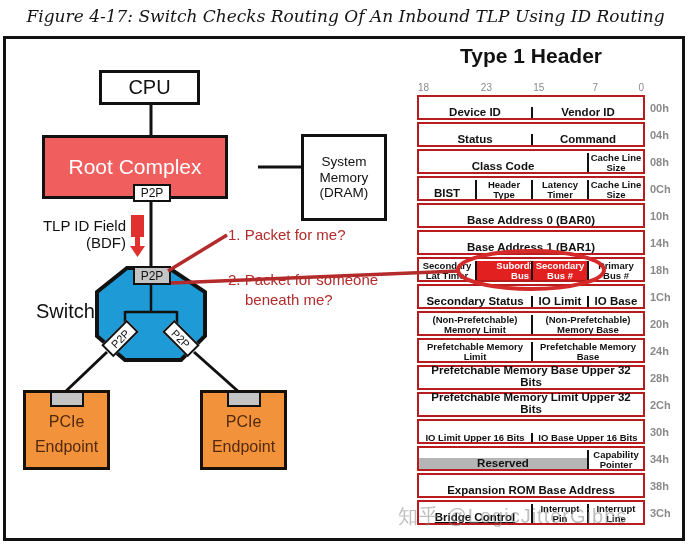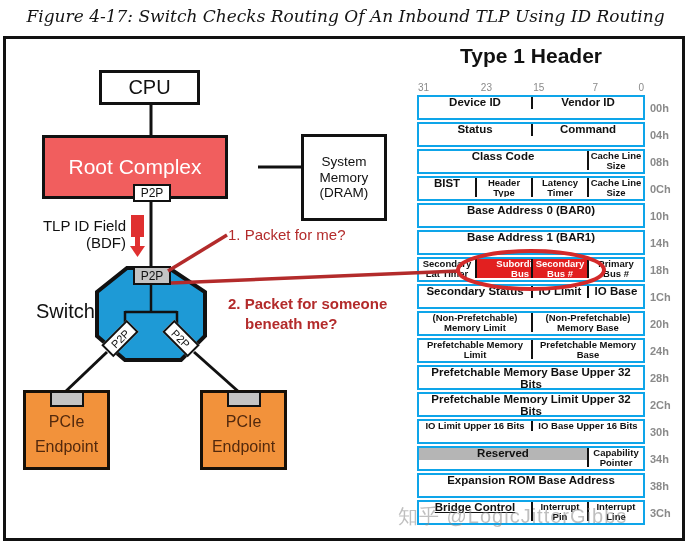--- a/index.html
+++ b/index.html
@@ -35,33 +35,33 @@
   .endpoint{border:3px solid #161008;background:var(--ep-fill,#f2923b);z-index:2;
     display:flex;flex-direction:column;align-items:center;justify-content:center;
     gap:7px;padding-top:8px;color:#53290d;font-size:16px;}
   #endpoint-left{left:23px;top:390px;width:87px;height:80px;}
   #endpoint-right{left:200px;top:390px;width:87px;height:80px;}
   .ep-tab{position:absolute;top:-2px;width:34px;height:16px;background:#c4c4c4;border:2px solid #111;
     left:50%;transform:translateX(-50%);box-sizing:border-box;}
 
   .ann{color:var(--ann-red,#b32b2b);font-size:15px;z-index:7;line-height:1.3;}
   #annotation-1{left:228px;top:225px;}
-  #annotation-2{left:228px;top:294px;font-weight:bold;}
+  #annotation-2{left:228px;top:270px;}
   #annotation-2 .l2{margin-left:17px;}
 
   
   #header-title{left:417px;top:44px;width:228px;text-align:center;font-size:21px;font-weight:bold;z-index:2;}
   #bit-labels{left:417px;top:82px;width:228px;height:11px;font-size:10px;color:#8a8a8a;z-index:2;}
   #bit-labels span{position:absolute;top:0;}
   #bit-labels .b31{left:1px;} #bit-labels .b23{left:28%;} #bit-labels .b15{left:51%;}
   #bit-labels .b7{left:77%;}  #bit-labels .b0{right:1px;}
 
   #header-rows{left:417px;top:95px;width:228px;z-index:2;}
-  .hrow{position:relative;height:25px;margin-bottom:2px;border:2px solid #0ea5e9;background:#fff;
-        display:flex;align-items:flex-start;box-sizing:border-box;}
+  .hrow{position:relative;height:25px;margin-bottom:2px;border:2px solid #b91c1c;background:#fff;
+        display:flex;align-items:flex-end;box-sizing:border-box;}
   .hcell{display:flex;align-items:center;justify-content:center;text-align:center;
          font-weight:bold;font-size:11.5px;line-height:1.0;box-sizing:border-box;padding:0 1px;overflow:hidden;}
   .hcell + .hcell{border-left:2px solid #111;}
   .hcell.small{font-size:9.5px;}
   .hcell.hl{background:var(--hl-red,#e22020);color:#fff;}
   .hcell.rsv{background:#b5b5b5;}
   .hoff{position:absolute;left:100%;margin-left:7px;top:50%;transform:translateY(-50%);
         color:#8a8a8a;font-weight:bold;font-size:11px;white-space:nowrap;}
 
   #watermark{left:398px;top:503px;font-size:20px;color:#8c8c8c;opacity:.55;letter-spacing:1px;
@@ -139,21 +139,21 @@
 </svg>
 
 <div class="abs ann" id="annotation-1">1. Packet for me?</div>
 <div class="abs ann" id="annotation-2">
   <span style="display:block">2. Packet for someone</span>
   <span style="display:block" class="l2">beneath me?</span>
 </div>
 
 <div class="abs" id="header-title">Type 1 Header</div>
 <div class="abs" id="bit-labels">
-  <span class="b31">31</span>
+  <span class="b31">18</span>
   <span class="b23">23</span>
   <span class="b15">15</span>
   <span class="b7">7</span>
   <span class="b0">0</span>
 </div>
 <div class="abs" id="header-rows">
     <div class="hrow">
       <div class="hcell" style="width: 50%;">Device ID</div>
       <div class="hcell" style="width: 50%;">Vendor ID</div>
       <span class="hoff">00h</span>

